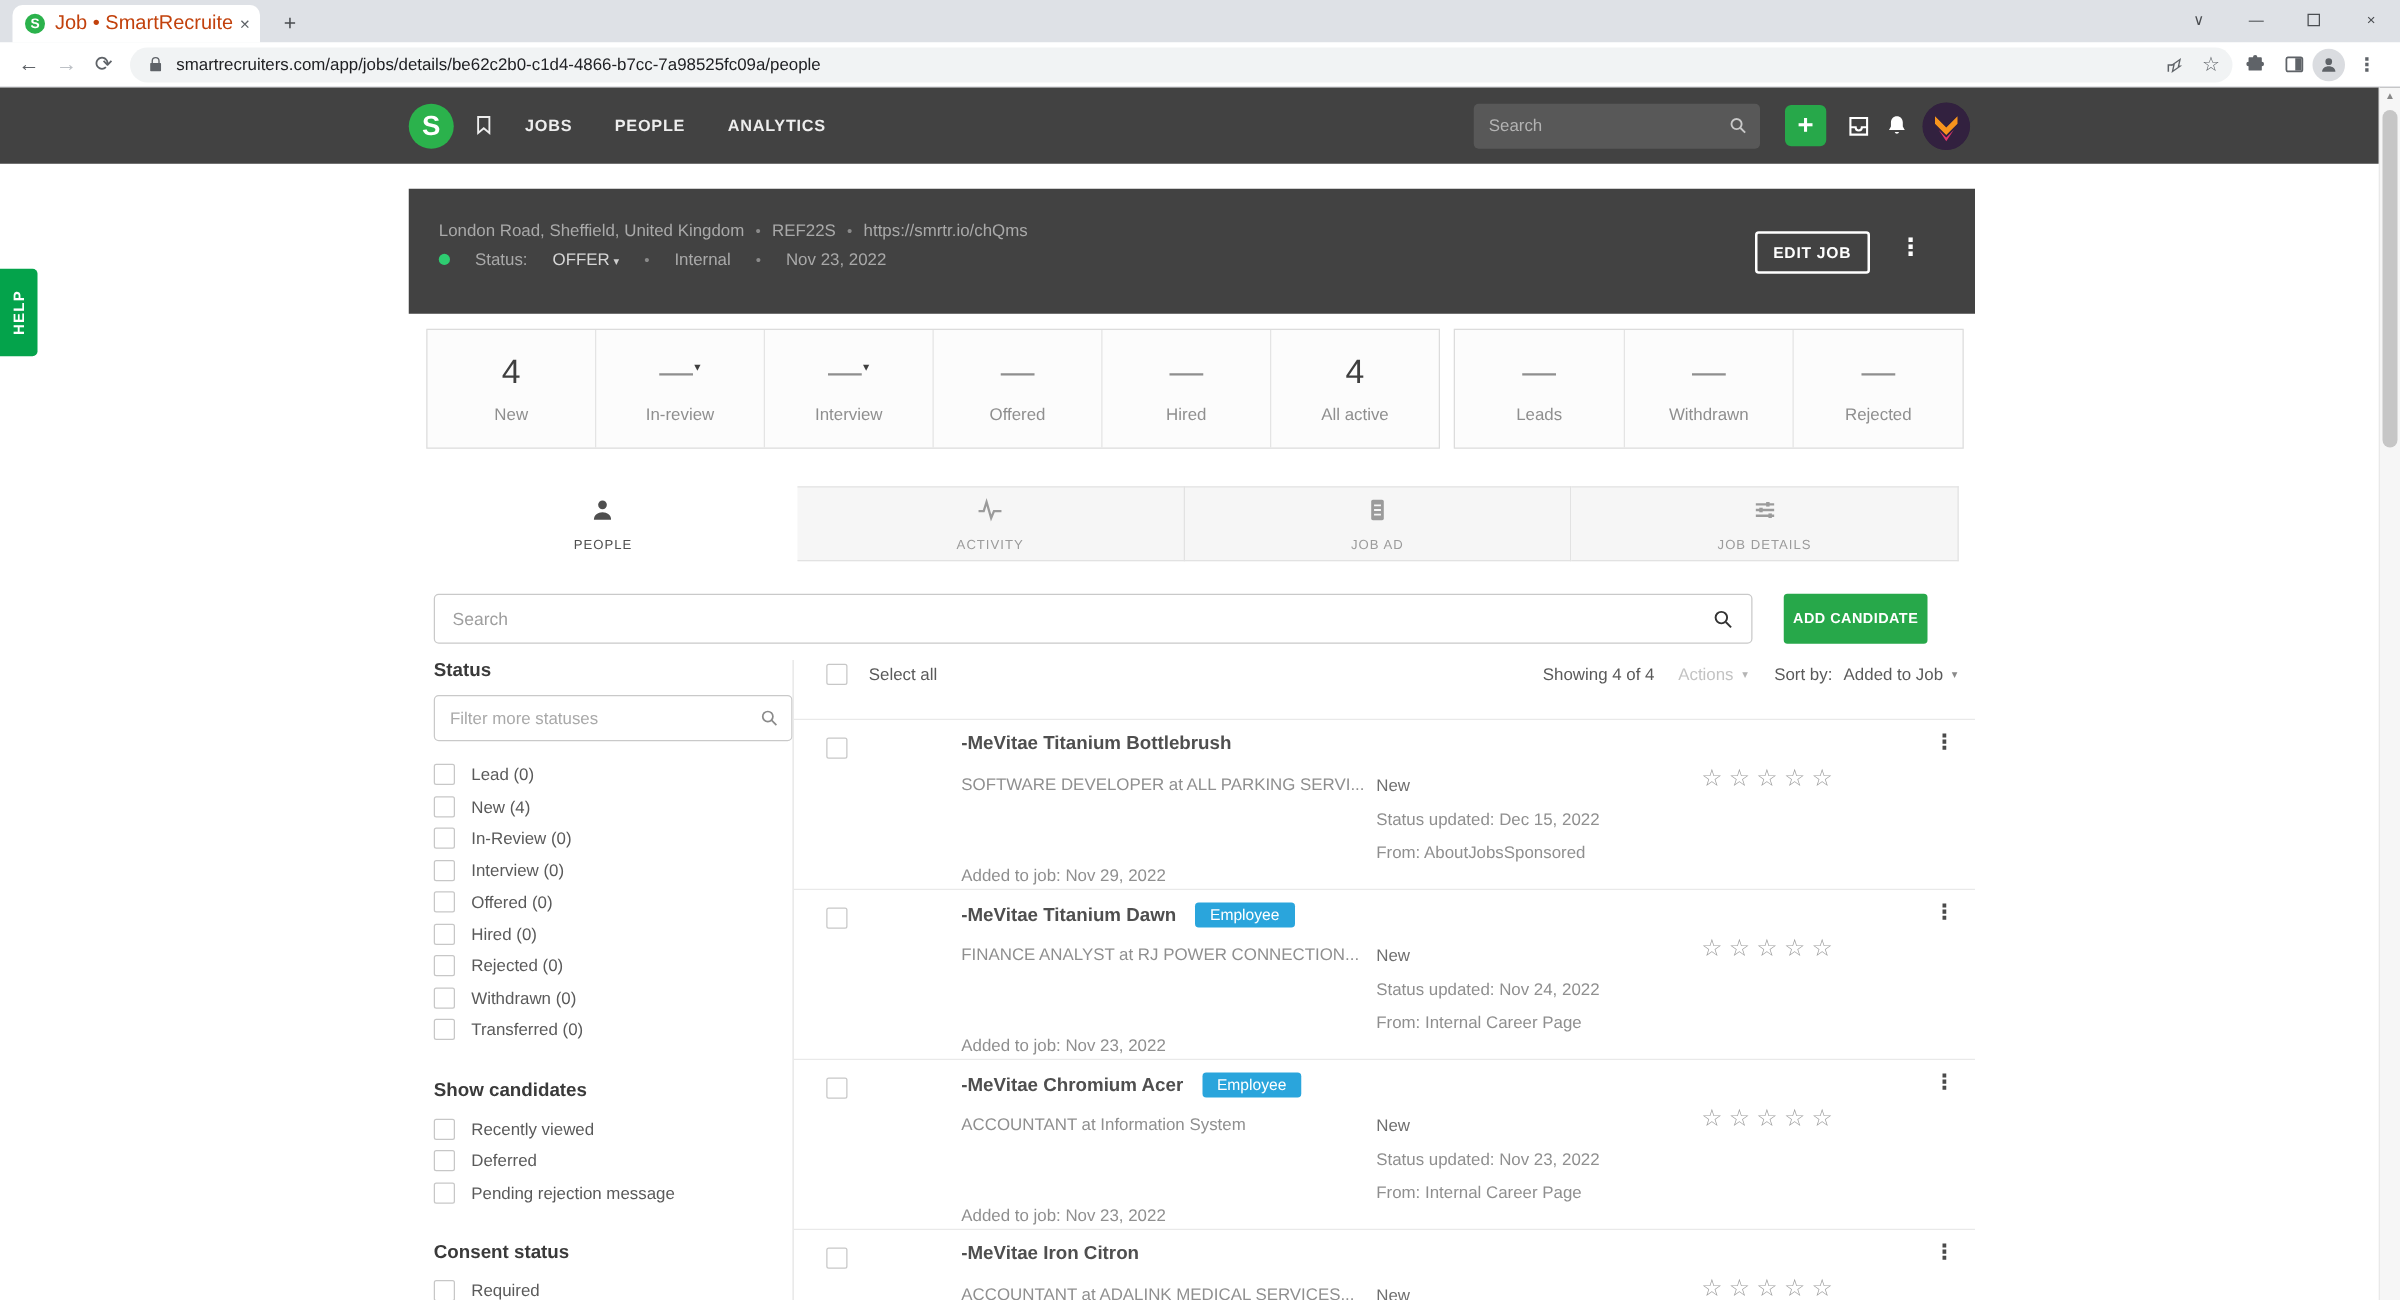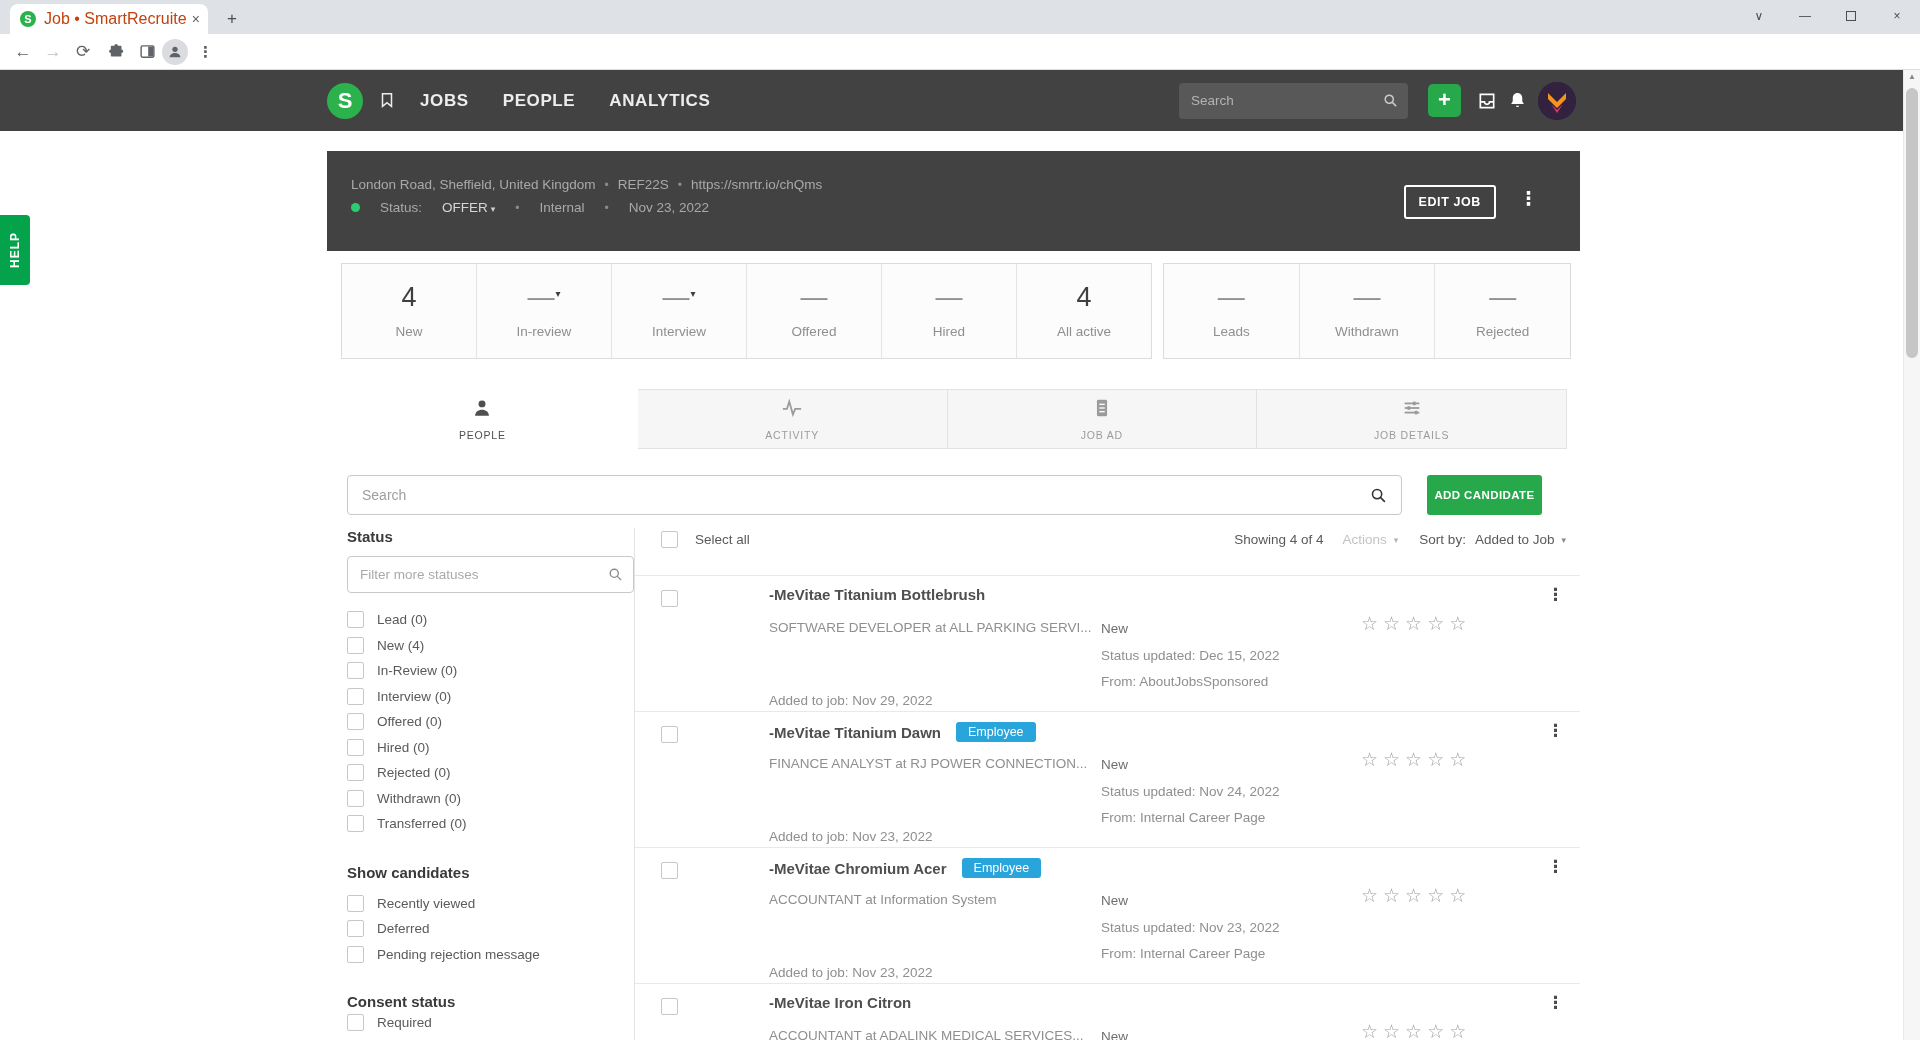--- a/index.html
+++ b/index.html
@@ -25,21 +25,21 @@
   .url-text { font-size:13.5px; color:#202124; margin-left:10px; flex:1; white-space:nowrap; overflow:hidden; }
   .chrome-right { display:flex; align-items:center; }
   .chrome-avatar { width:26px; height:26px; border-radius:50%; background:#dadce0; display:flex; align-items:center; justify-content:center; margin:0 6px; }
   svg.ic { display:block; }
 
   
   .appnav { position:absolute; top:70px; left:0; right:0; height:61px; background:var(--navbar-gray,#424242); display:flex; align-items:center; }
   .sr-logo { position:absolute; left:327px; width:36px; height:36px; border-radius:50%; background:var(--brand-green,#2bb24c); color:#fff; font-weight:bold; font-size:22px; display:flex; align-items:center; justify-content:center; }
   .nav-bm { position:absolute; left:378px; top:20px; }
   .nav-links { position:absolute; left:420px; display:flex; gap:34px; }
-  .nav-link { color:#ededed; font-size:17px; font-weight:bold; letter-spacing:.6px; }
+  .nav-link { color:#ededed; font-size:13px; font-weight:bold; letter-spacing:.6px; }
   .nav-search { position:absolute; left:1179px; width:229px; height:36px; background:#585858; border-radius:4px; display:flex; align-items:center; padding:0 10px 0 12px; }
   .nav-search input { background:transparent; border:none; outline:none; color:#e6e6e6; font-size:13.5px; flex:1; font-family:inherit; }
   .nav-search input::placeholder { color:#b3b3b3; }
   .nav-plus { position:absolute; left:1428px; width:33px; height:33px; background:var(--accent-green,#27a84a); border-radius:5px; color:#fff; font-size:22px; text-align:center; line-height:31px; font-weight:bold; }
   .nav-tray { position:absolute; left:1476px; top:21px; }
   .nav-bell { position:absolute; left:1508px; top:20px; }
   .nav-avatar { position:absolute; left:1538px; width:38px; height:38px; border-radius:50%; background:#32213f; overflow:hidden; }
 
   
   .help-tab { position:absolute; left:0; top:215px; width:30px; height:70px; background:var(--help-green,#04a34b); border-radius:0 4px 4px 0; display:flex; align-items:center; justify-content:center; }
@@ -142,20 +142,31 @@
       <span>—</span>
       <span class="win-max"><i></i></span>
       <span class="win-close">×</span>
     </div>
   </div>
 
   <div class="urlrow">
     <span class="navico" style="margin-left:8px">←</span>
     <span class="navico disabled">→</span>
     <span class="navico">⟳</span>
+    <div class="urlpill">
+      <svg class="ic" width="13" height="13" viewBox="0 0 24 24" fill="#5f6368">
+          <path d="M6 10V7a6 6 0 0 1 12 0v3h1a1 1 0 0 1 1 1v10a1 1 0 0 1-1 1H5a1 1 0 0 1-1-1V11a1 1 0 0 1 1-1h1zm2 0h8V7a4 4 0 0 0-8 0v3z"></path>
+        </svg>
+      <span class="url-text">smartrecruiters.com/app/jobs/details/be62c2b0-c1d4-4866-b7cc-7a98525fc09a/people</span>
+      <svg class="ic" width="16" height="16" viewBox="0 0 24 24" fill="none" stroke="#5f6368" stroke-width="1.8" style="margin-right:14px">
+          <path d="M9 12l10-7-2 9 2 0-10 7 2-9z" transform="scale(0.9) translate(1,1)"></path>
+          <path d="M4 20v-8h5"></path>
+        </svg>
+      <span style="color:#5f6368;font-size:16px">☆</span>
+    </div>
     <div class="chrome-right">
       <svg class="ic" width="17" height="17" viewBox="0 0 24 24" fill="#5f6368" style="margin-left:10px">
           <path d="M9 4a2.5 2.5 0 0 1 5 0h4a1 1 0 0 1 1 1v4a2.5 2.5 0 0 1 0 5v4a1 1 0 0 1-1 1H5a1 1 0 0 1-1-1v-4a2.5 2.5 0 0 1 0-5V5a1 1 0 0 1 1-1h4z"></path>
         </svg>
       <svg class="ic" width="17" height="17" viewBox="0 0 24 24" style="margin-left:14px">
           <rect x="3" y="4" width="18" height="16" rx="2" fill="none" stroke="#5f6368" stroke-width="2"></rect>
           <rect x="13" y="5" width="7" height="14" fill="#5f6368"></rect>
         </svg>
       <div class="chrome-avatar">
         <svg class="ic" width="16" height="16" viewBox="0 0 24 24" fill="#5f6368">
@@ -380,21 +391,21 @@
             <div class="f-item">
               <span class="cb"></span>
               <span class="lbl">Deferred</span>
             </div>
             <div class="f-item">
               <span class="cb"></span>
               <span class="lbl">Pending rejection message</span>
             </div>
           </div>
         <div class="f-gap2"></div>
-        <div class="f-title" style="">Consent status</div>
+        <div class="f-title" style="margin-bottom:10px">Consent status</div>
         <div id="consent-filters">
             <div class="f-item">
               <span class="cb"></span>
               <span class="lbl">Required</span>
             </div>
           </div>
 
       </div>
       <div class="vdiv"></div>
       <div class="list">

